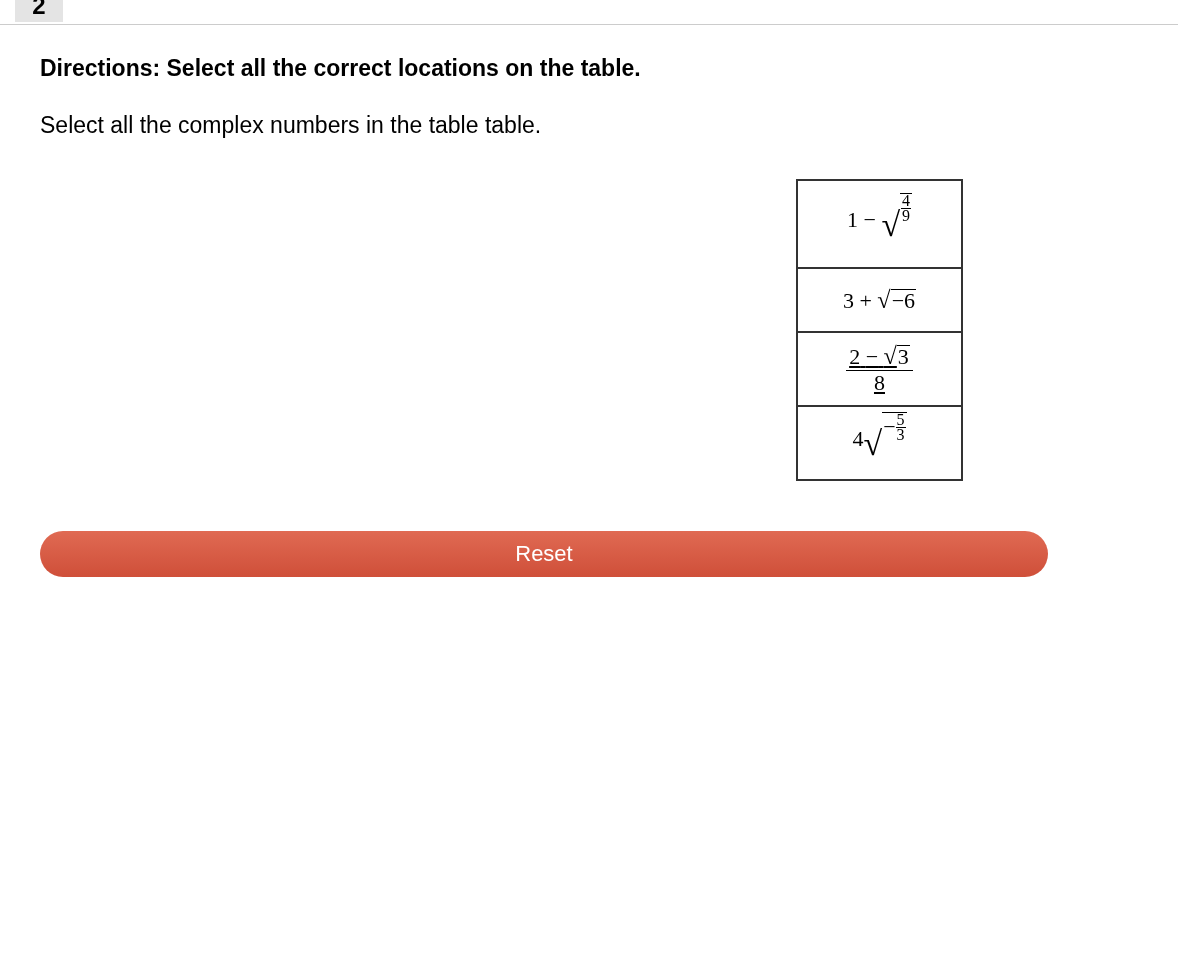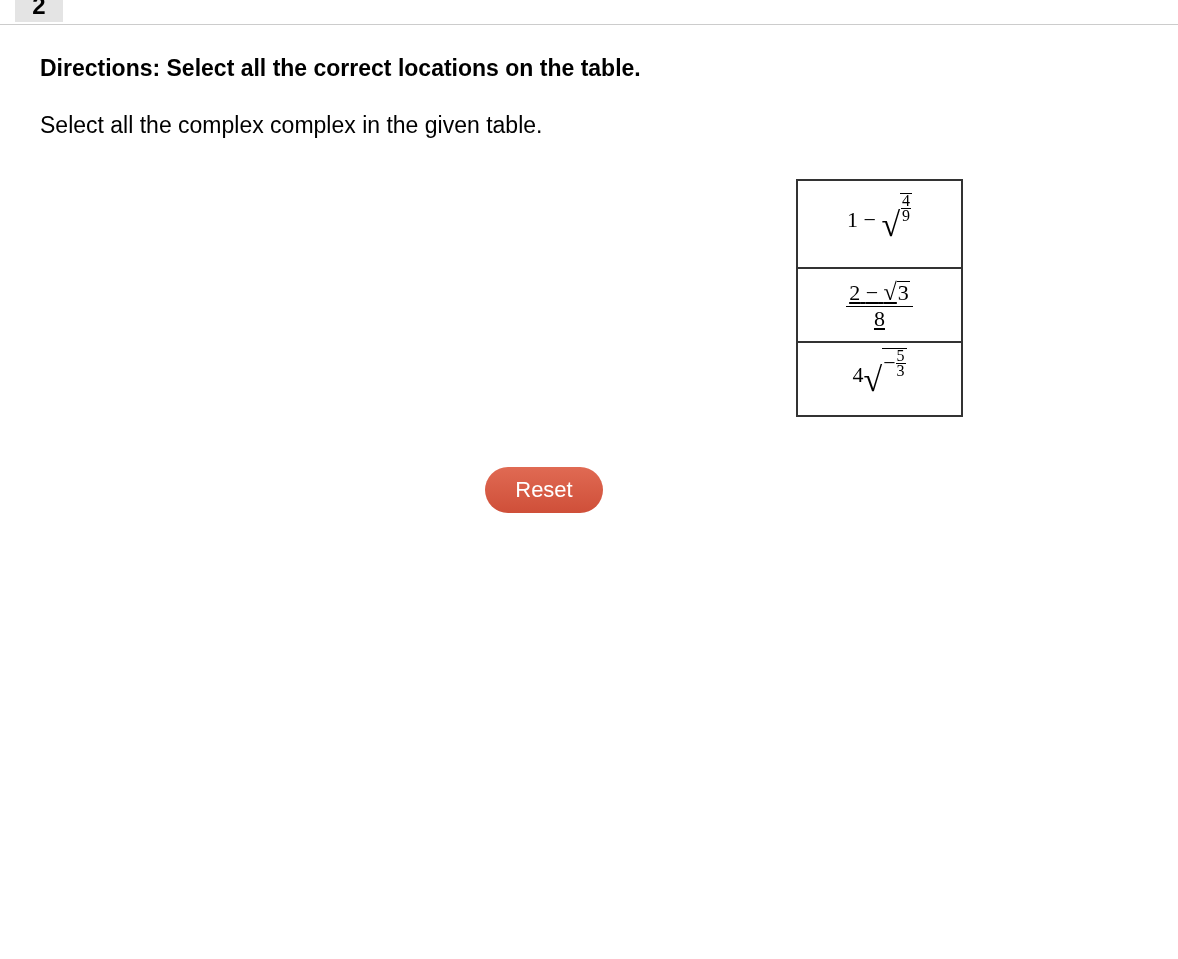--- a/index.html
+++ b/index.html
@@ -66,24 +66,25 @@
     .radic { font-size: 1.1em; }
     .vinculum { border-top: 1.5px solid #000; display: inline-block; padding: 0 1px; line-height: 1; }
     .frac { display: inline-block; vertical-align: middle; text-align: center; line-height: 1; text-decoration: underline; }
     .frac .num { display: block; border-bottom: 1.5px solid #000; padding: 0 3px 1px 3px; }
     .frac .den { display: block; padding-top: 1px; }
     .smallfrac { font-size: 16px; display: inline-block; vertical-align: -0.4em; line-height: 0.9; }
     .smallfrac .num { display: block; border-bottom: 1.5px solid #000; padding: 0 1px; }
     .smallfrac .den { display: block; padding-top: 0; }
     .buttons {
       display: flex;
-      justify-content: center;
+      justify-content: space-between;
       gap: 40px;
       padding-right: 90px;
       margin-top: 50px;
+      flex-direction: column;
     }
     .btn {
       border: none;
       color: #fff;
       font-size: 22px;
       font-weight: 500;
       padding: 10px 30px;
       border-radius: 26px;
       cursor: pointer;
     }
@@ -98,29 +99,36 @@
 <body>
 
 <div class="topbar">
   <div class="qnum-box">
     <span>2</span>
   </div>
 </div>
 
 <div class="content">
   <div class="directions">Directions: Select all the correct locations on the table.</div>
-  <div class="prompt">Select all the complex complex in the given table.</div>
+  <div class="prompt">Select all the complex numbers in the table table.</div>
 
   <div class="table-wrap">
     <table class="math-table">
       <tbody>
           <tr>
             <td class="cell-tall">
         <span>
           <span>1</span>&nbsp;<span>−</span>&nbsp;<span class="radic" style="font-size:34px; vertical-align:-0.25em;">√</span><span class="vinculum" style="position:relative; top:-0.55em;"><span class="smallfrac"><span class="num">4</span><span class="den">9</span></span></span>
+        </span>
+      </td>
+          </tr>
+      <tr>
+            <td class="cell-short">
+        <span>
+          <span>3</span>&nbsp;<span>+</span>&nbsp;<span class="radic">√</span><span class="vinculum">−6</span>
         </span>
       </td>
           </tr>
       <tr>
             <td class="cell-med">
         <span>
           <span class="frac">
             <span class="num"><span>2</span>&nbsp;<span>−</span>&nbsp;<span class="radic">√</span><span class="vinculum">3</span></span>
             <span class="den">8</span>
           </span>

